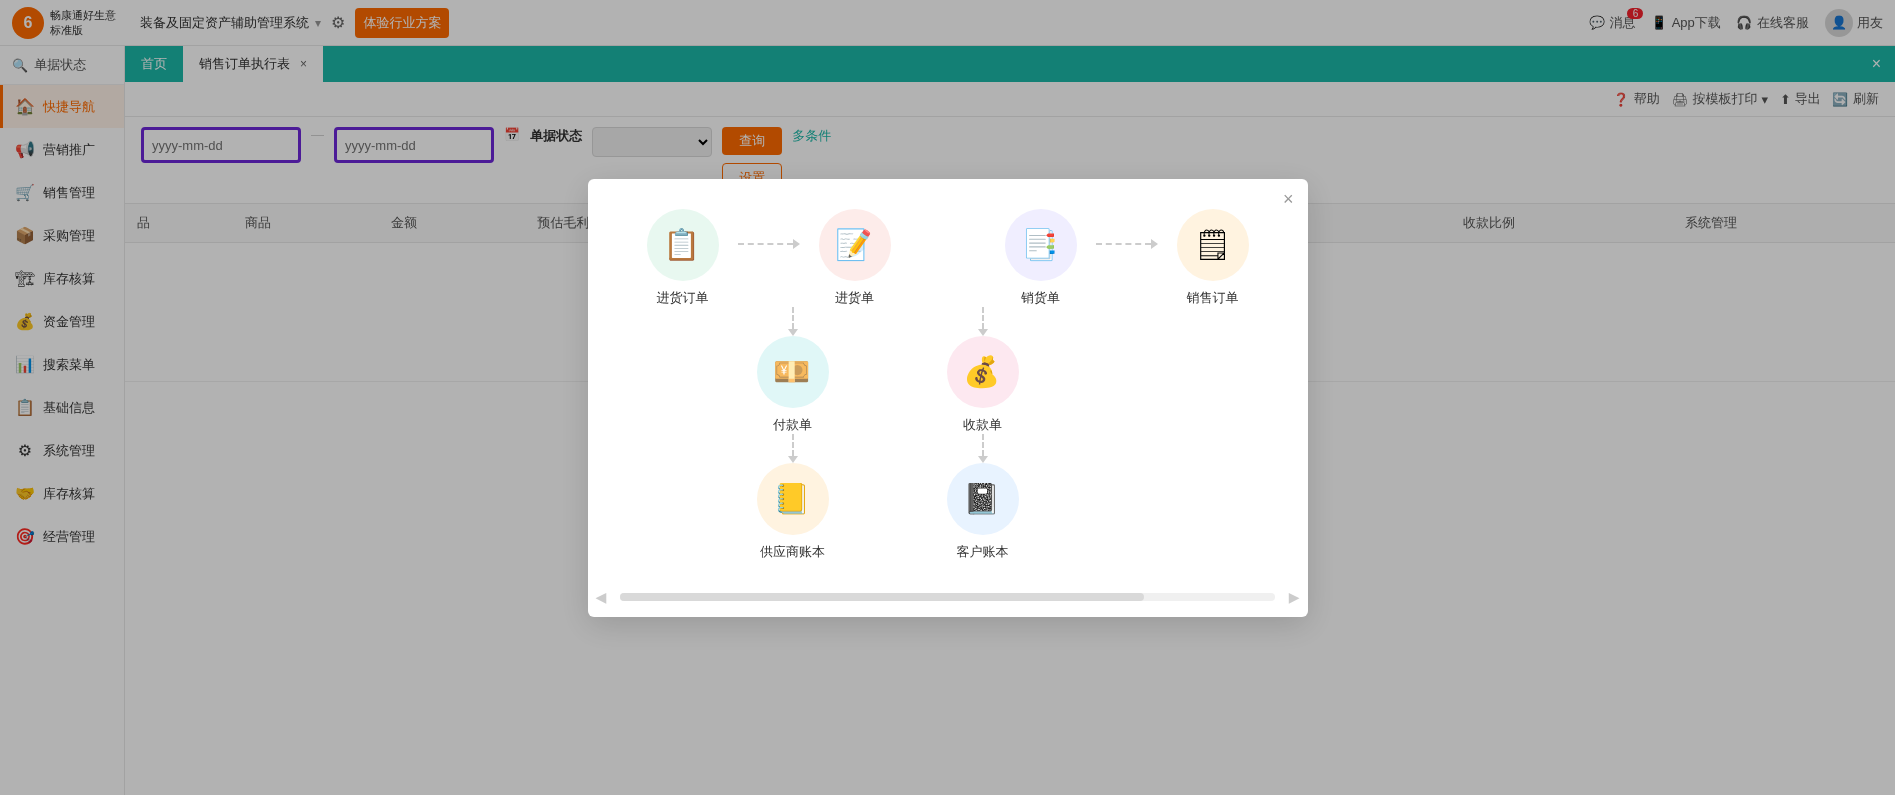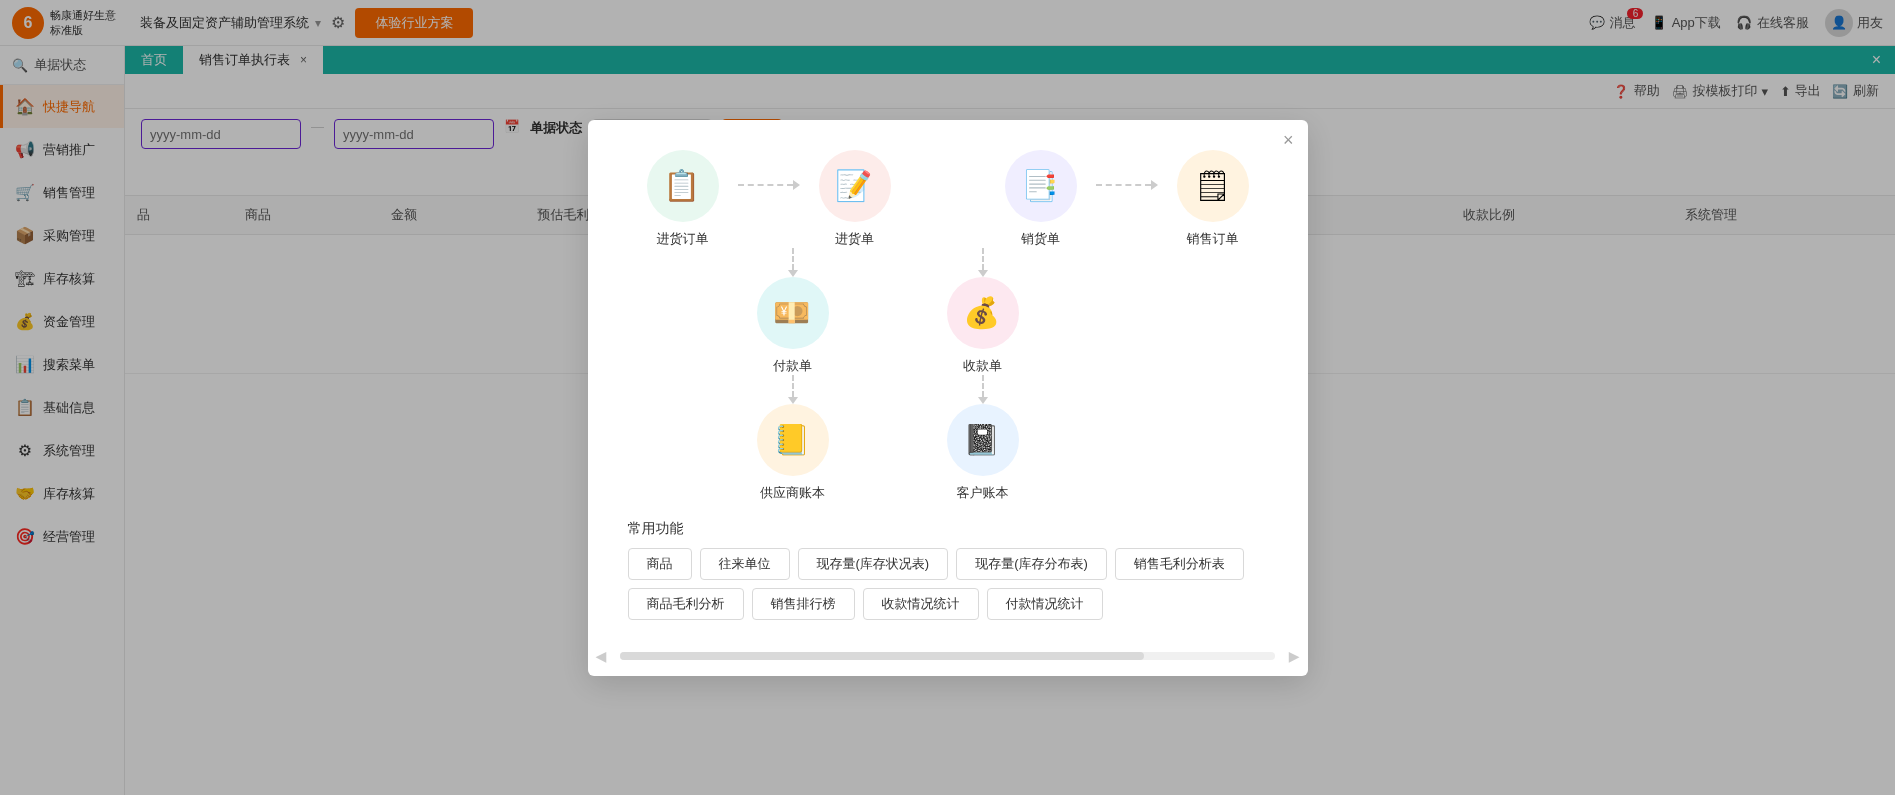--- a/index.html
+++ b/index.html
@@ -13,47 +13,47 @@
     .content-area { flex: 1; display: flex; flex-direction: column; overflow: hidden; background: #f0f2f5; }
 
     
     .logo-area { display: flex; align-items: center; gap: 6px; min-width: 110px; }
     .logo-icon { width: 32px; height: 32px; background: #ff6b00; border-radius: 50%; display: flex; align-items: center; justify-content: center; color: white; font-size: 16px; font-weight: bold; }
     .logo-text { font-size: 11px; color: #333; line-height: 1.3; }
     .system-title { display: flex; align-items: center; gap: 6px; margin-left: 8px; }
     .system-name { font-size: 13px; color: #333; font-weight: 500; }
     .title-arrow { color: #999; font-size: 12px; }
     .settings-icon { color: #666; font-size: 16px; cursor: pointer; }
-    .trial-btn { background: #ff6b00; color: #fff; border: none; border-radius: 4px; padding: 6px 20px; font-size: 13px; cursor: pointer; }
+    .trial-btn { background: #ff6b00; color: #fff; border: none; border-radius: 4px; padding: 6px 8px; font-size: 13px; cursor: pointer; }
     .top-right { margin-left: auto; display: flex; align-items: center; gap: 16px; }
     .top-right-item { display: flex; align-items: center; gap: 4px; color: #555; font-size: 13px; cursor: pointer; position: relative; }
     .badge { background: #f5222d; color: #fff; border-radius: 8px; font-size: 10px; padding: 0 4px; min-width: 16px; text-align: center; position: absolute; top: -6px; right: -8px; }
     .user-avatar { width: 28px; height: 28px; border-radius: 50%; background: #d9d9d9; display: flex; align-items: center; justify-content: center; font-size: 13px; }
 
     
     .search-menu { display: flex; align-items: center; gap: 6px; padding: 10px 12px; color: #555; cursor: pointer; font-size: 13px; border-bottom: 1px solid #f0f0f0; }
     .sidebar-nav { flex: 1; overflow-y: auto; }
     .nav-item { display: flex; align-items: center; gap: 8px; padding: 12px 12px; cursor: pointer; color: #333; font-size: 13px; border-left: 3px solid transparent; }
     .nav-item.active { background: #fff3e8; border-left: 3px solid #ff6b00; color: #ff6b00; }
     .nav-item .nav-icon { font-size: 16px; width: 20px; text-align: center; }
 
     
-    .tab-bar { display: flex; align-items: center; background: #1cb8a8; height: 28px; flex-shrink: 0; }
+    .tab-bar { display: flex; align-items: center; background: #1cb8a8; height: 36px; flex-shrink: 0; }
     .tab { display: flex; align-items: center; gap: 6px; padding: 0 16px; height: 100%; cursor: pointer; font-size: 13px; color: rgba(255,255,255,0.8); }
     .tab.active { background: #fff; color: #333; }
     .tab-close { font-size: 12px; color: #666; margin-left: 4px; cursor: pointer; }
     .tab-home { color: #fff; }
 
     
     .content-header { background: #fff; padding: 8px 16px; display: flex; align-items: center; justify-content: flex-end; gap: 12px; border-bottom: 1px solid #e8e8e8; flex-shrink: 0; }
     .header-action { display: flex; align-items: center; gap: 4px; color: #555; cursor: pointer; font-size: 13px; }
 
     
     .filter-bar { background: #fff; padding: 10px 16px; display: flex; align-items: center; gap: 10px; border-bottom: 1px solid #e8e8e8; flex-shrink: 0; flex-wrap: wrap; }
-    .filter-input { border: 1px solid #6d28d9; border-radius: 4px; padding: 4px 8px; font-size: 13px; height: 30px; width: 160px; color: #bbb; }
+    .filter-input { border: 3px solid #6d28d9; border-radius: 4px; padding: 4px 8px; font-size: 13px; height: 36px; width: 160px; color: #bbb; }
     .filter-label { font-size: 13px; color: #333; font-weight: bold; }
     .filter-select { border: 1px solid #d9d9d9; border-radius: 4px; padding: 4px 8px; font-size: 13px; height: 30px; min-width: 120px; }
     .query-btn { background: #ff6b00; color: #fff; border: none; border-radius: 4px; padding: 5px 16px; font-size: 13px; cursor: pointer; }
     .set-btn { background: #fff; color: #ff6b00; border: 1px solid #ff6b00; border-radius: 4px; padding: 5px 16px; font-size: 13px; cursor: pointer; display: block; margin-top: 4px; }
     .more-conditions { color: #1cb8a8; font-size: 13px; cursor: pointer; }
     .date-icon { color: #999; }
 
     
     .table-area { flex: 1; overflow: auto; background: #fff; margin: 0; }
     table { width: 100%; border-collapse: collapse; font-size: 13px; }
@@ -372,34 +372,20 @@
           <div class="flow-circle circle-orange2" style="font-size:30px;">📒</div>
           <span class="flow-label">供应商账本</span>
         </div>
         <div style="width:80px;"></div>
         <div class="flow-item">
           <div class="flow-circle circle-blue" style="font-size:30px;">📓</div>
           <span class="flow-label">客户账本</span>
         </div>
       </div>
 
-      <div class="common-section">
-        <div class="common-title">常用功能</div>
-        <div class="common-btns">
-          <button class="common-btn">商品</button>
-          <button class="common-btn">往来单位</button>
-          <button class="common-btn">现存量(库存状况表)</button>
-          <button class="common-btn">现存量(库存分布表)</button>
-          <button class="common-btn">销售毛利分析表</button>
-          <button class="common-btn">商品毛利分析</button>
-          <button class="common-btn">销售排行榜</button>
-          <button class="common-btn">收款情况统计</button>
-          <button class="common-btn">付款情况统计</button>
-        </div>
-      </div>
 
     </div>
 
     <div class="modal-scrollbar">
       <span style="color:#ccc; padding-left:8px; font-size:14px;">◀</span>
       <div class="scroll-track">
         <div class="scroll-thumb"></div>
       </div>
       <span style="color:#ccc; padding-right:8px; font-size:14px;">▶</span>
     </div>

